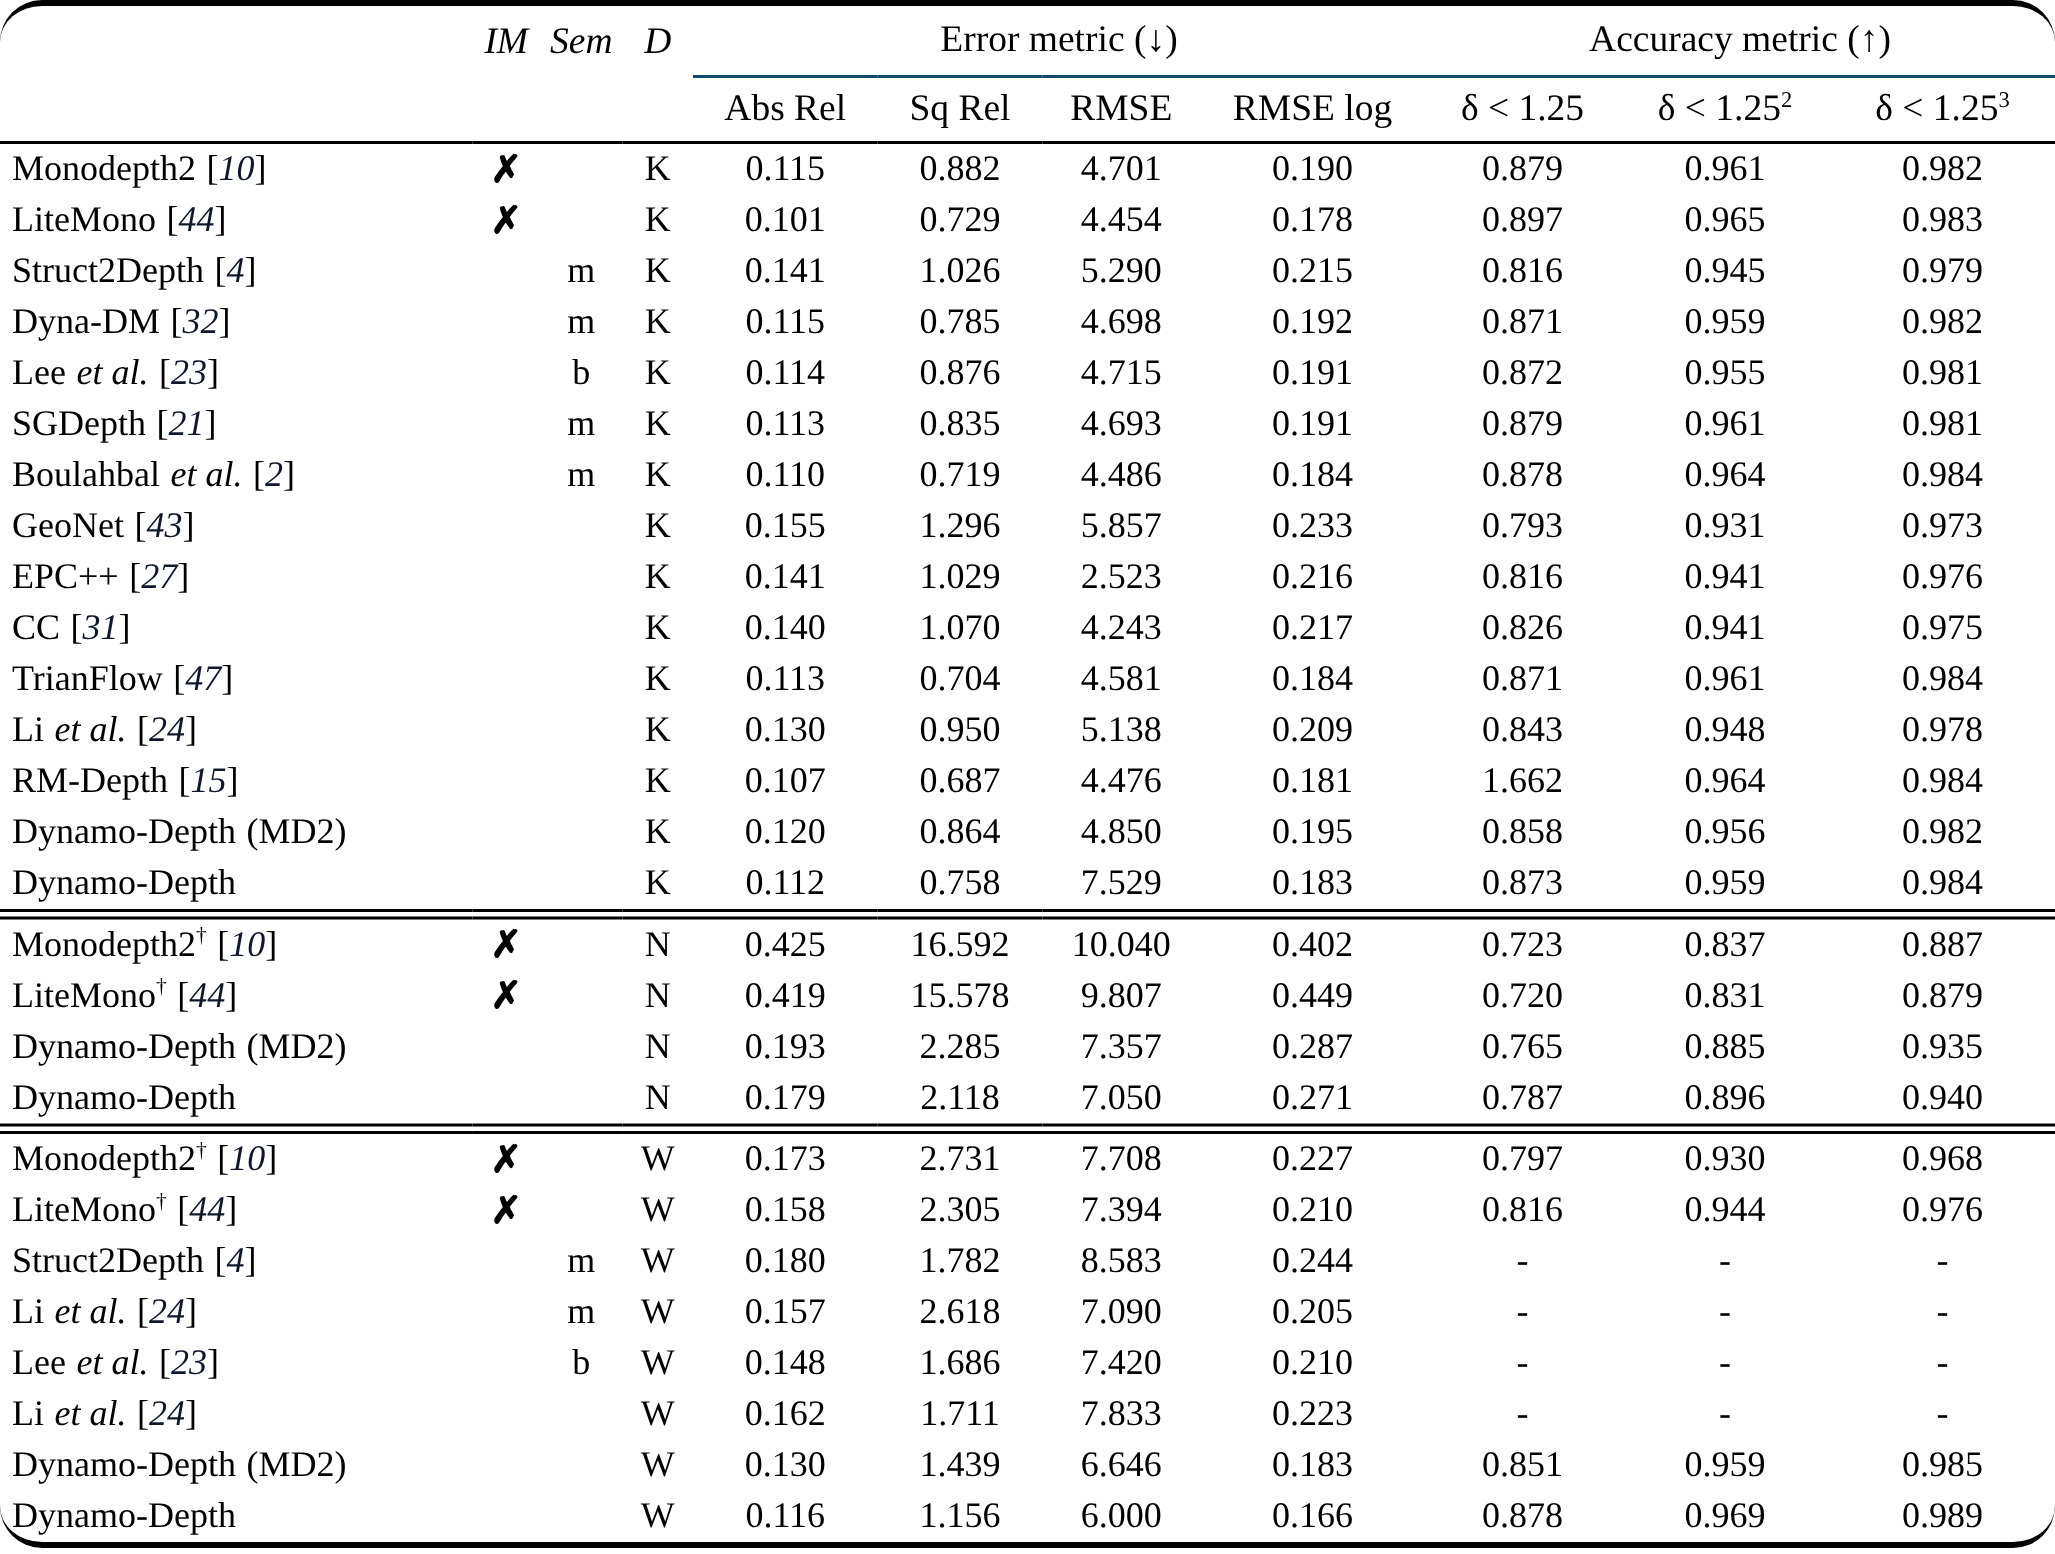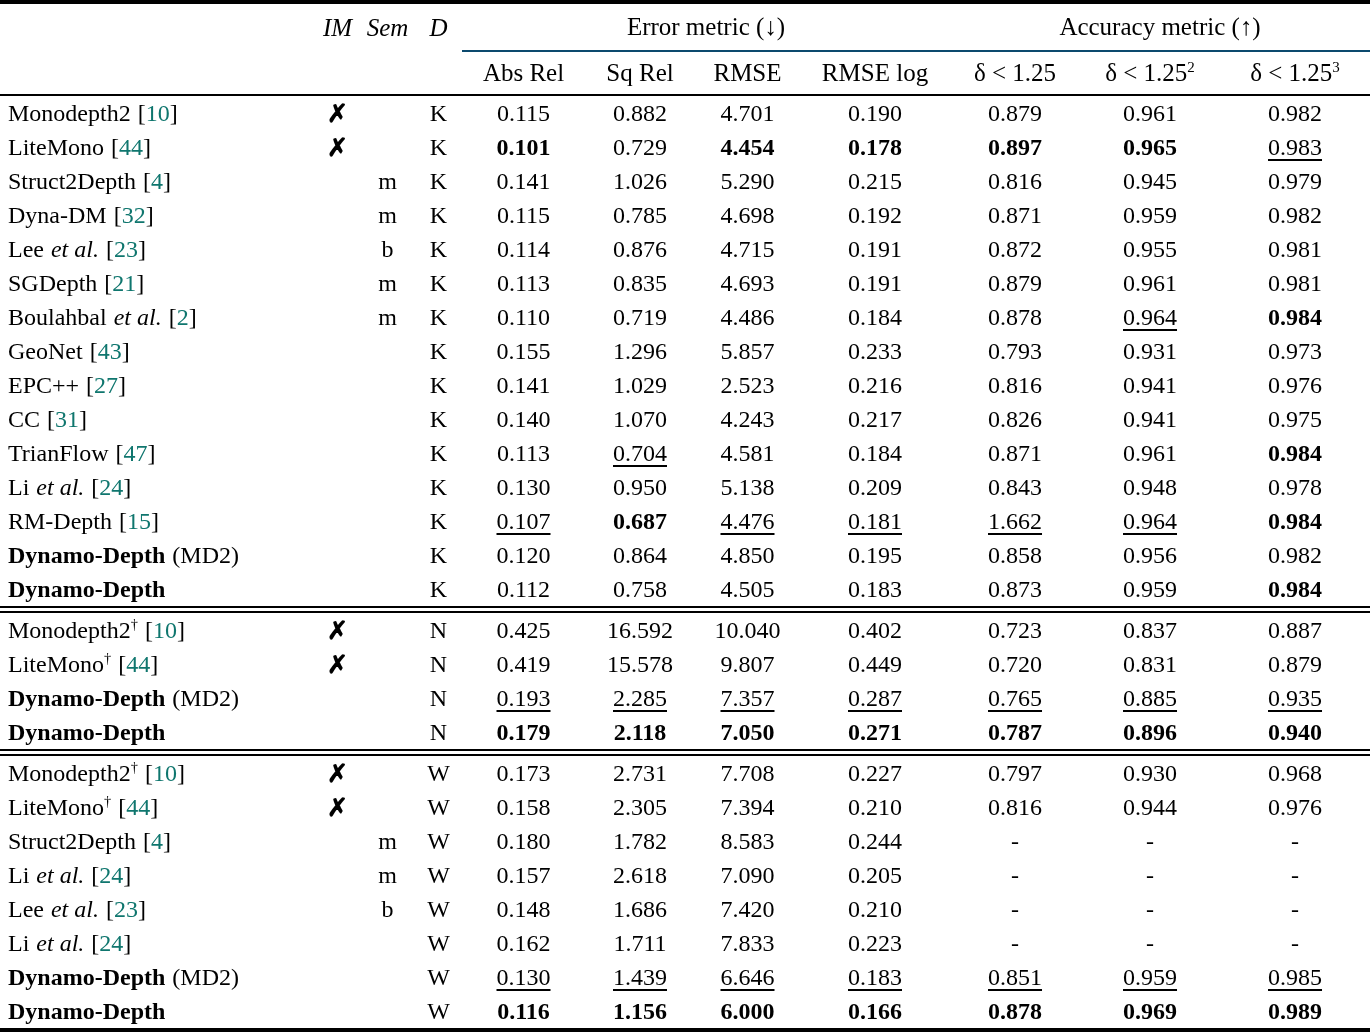--- a/index.html
+++ b/index.html
@@ -1,31 +1,31 @@
 <!DOCTYPE html>
 <html><head>
 <meta charset="utf-8">
 <style>
   html,body{margin:0;padding:0;background:#ffffff;color:#000;}
   body{width:1370px;font-family:"Liberation Serif","DejaVu Serif",serif;}
-  .paper{width:1370px;border-top:4px solid #000;border-bottom:4px solid #000;box-sizing:border-box;}
+  .paper{width:1370px;border-top:4px solid #000;border-bottom:4px solid #000;box-sizing:border-box;border-radius:28px;}
   table{border-collapse:collapse;width:1370px;table-layout:fixed;font-size:24px;color:#000;}
   th{font-weight:normal;padding:0;font-size:25px;}
   tr.group-row th{height:46px;vertical-align:middle;}
   th.grp{border-bottom:2px solid #0c4a6e;}
   tr.sub-row th{height:42px;border-bottom:2px solid #000;vertical-align:middle;font-family:Liberation Serif, serif;}
   td{height:34px;padding:0;text-align:center;vertical-align:middle;}
   td.mcol{text-align:left;padding-left:8px;white-space:nowrap;}
-  .b{font-weight:bold;}
-  .u{text-decoration:underline;text-decoration-thickness:1.8px;text-underline-offset:4px;}
+  .b{font-weight:normal;}
+  .u{text-decoration-thickness:1.8px;text-underline-offset:4px;}
   .it{font-style:italic;}
   .etal{margin-left:7px;}
   .note{margin-left:7px;margin-top:46px;}
   .citew{margin-left:7px;}
-  .cite{color:#0f766e;}
+  .cite{color:#0f172a;font-style:italic;}
   .xmark{font-weight:bold;font-size:25px;}
   sup.dag{font-size:60%;vertical-align:super;}
   th sup{font-size:60%;vertical-align:super;}
   tbody.divider td{height:3px;border-top:2px solid #000;border-bottom:2px solid #000;padding:0;}
 </style>
 </head>
 <body>
 
 <div class="paper">
   <table>
@@ -248,21 +248,21 @@
           <td><span>0.956</span></td>
           <td><span>0.982</span></td>
         </tr>
         <tr>
           <td class="mcol"><span class="b">Dynamo-Depth</span></td>
           <td></td>
           <td></td>
           <td>K</td>
           <td><span>0.112</span></td>
           <td><span>0.758</span></td>
-          <td><span>4.505</span></td>
+          <td><span>7.529</span></td>
           <td><span>0.183</span></td>
           <td><span>0.873</span></td>
           <td><span>0.959</span></td>
           <td><span class="b">0.984</span></td>
         </tr>
       </tbody>
       <tbody class="divider">
         <tr>
           <td colspan="11"></td>
         </tr>

